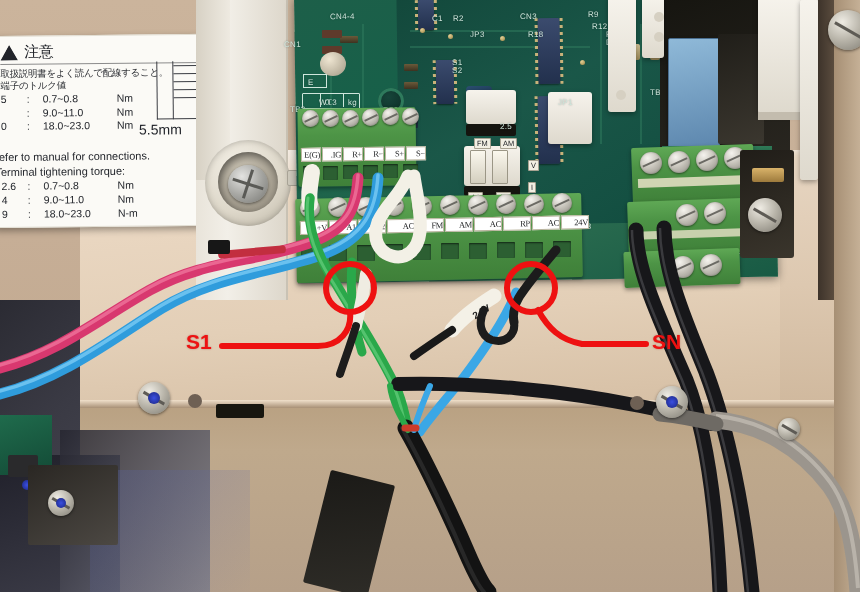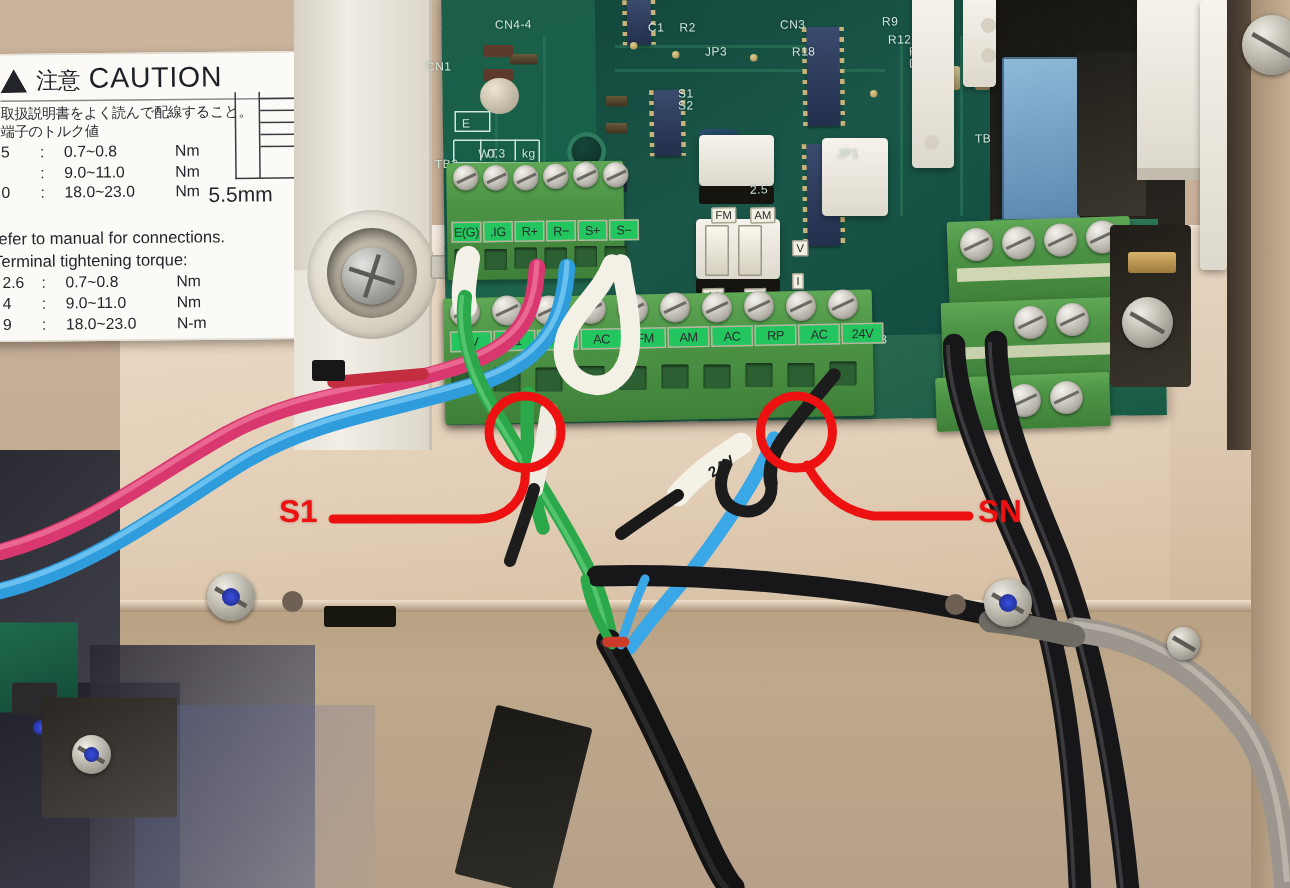--- a/index.html
+++ b/index.html
@@ -96,23 +96,23 @@
       background:repeating-linear-gradient(180deg,#c9b27a 0 3px,transparent 3px 7px);}
   .ic:after{left:auto;right:-3px;}
   .cap-comp{position:absolute;border-radius:2px;
       background:linear-gradient(180deg,#d8c89a,#9d8a58);}
   .res{position:absolute;background:linear-gradient(180deg,#6b5a3a,#3d3220);border-radius:1px;}
 
   
   .tb{position:absolute;background:linear-gradient(180deg,#5fa855 0%,#4d9446 35%,#3f8039 100%);
       border-radius:2px;box-shadow:0 2px 4px rgba(0,0,0,.4);}
   .tb-lbl-strip{position:absolute;display:flex;}
-  .tb-lbl{background:#22c55e;color:#2a2c2e;font-size:8.5px;text-align:center;
+  .tb-lbl{background:#ffffff;color:#2a2c2e;font-size:8.5px;text-align:right;
       border:1px solid #b9b49e;line-height:12px;height:12px;margin-right:1px;
-      font-family:Liberation Sans, sans-serif;letter-spacing:-.3px;}
+      font-family:Liberation Serif, serif;letter-spacing:-.3px;}
   .scr{position:absolute;border-radius:50%;
       background:radial-gradient(circle at 35% 28%,#f5f3ee 0%,#c9c6bd 45%,#8e8b82 100%);
       box-shadow:0 1px 2px rgba(0,0,0,.45), inset 0 0 2px rgba(0,0,0,.3);}
   .scr:after{content:"";position:absolute;top:50%;left:10%;width:80%;height:2px;
       background:#6b6a64;transform:translateY(-50%) rotate(-25deg);}
   .slot{position:absolute;background:#2c5f32;border-radius:1px;
       box-shadow:inset 0 1px 2px rgba(0,0,0,.6);}
 
   
   svg.wires{position:absolute;left:0;top:0;width:860px;height:592px;overflow:visible;}
@@ -164,21 +164,20 @@
   <div class="layer" style="left:28px;top:465px;width:90px;height:80px;background:linear-gradient(150deg,#2a2723,#4c4843);border-radius:2px;"></div>
   <div class="layer screw-big" style="left:48px;top:490px;width:26px;height:26px;"></div>
   <div class="layer blue-dot" style="left:56px;top:498px;width:10px;height:10px;"></div>
 
   <div class="layer caution">
     <div class="hdr">
       <span class="tri">
           <span class="tri-in"></span>
         </span>
       <span class="jp">注意</span>
-      <span class="cap">CAUTION</span>
     </div>
     <div class="rule"></div>
     <div class="jl">取扱説明書をよく読んで配線すること。</div>
     <div class="jl">端子のトルク値</div>
     <div class="trows">
       <div class="trow">
         <span class="c1">5</span>
         <span class="c2">:</span>
         <span class="c3">0.7~0.8</span>
         <span class="c4">Nm</span>

